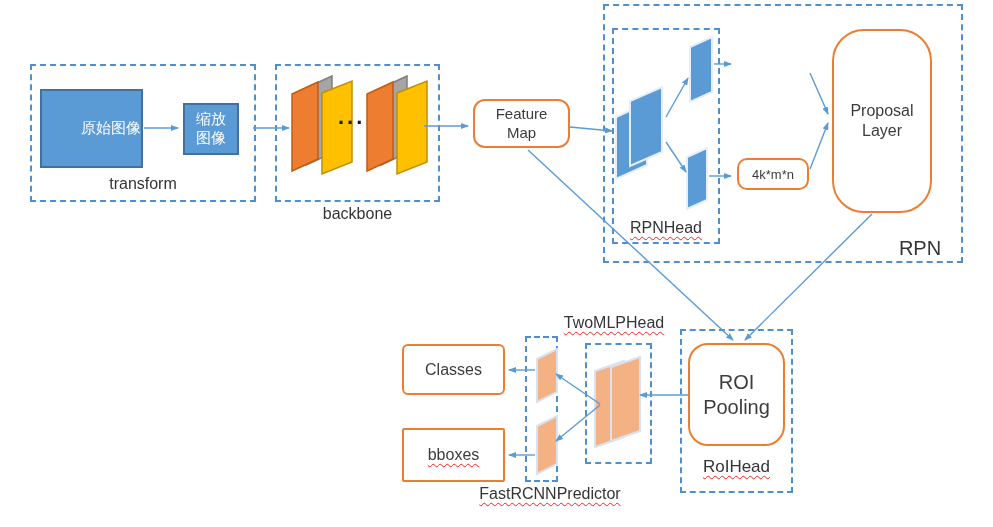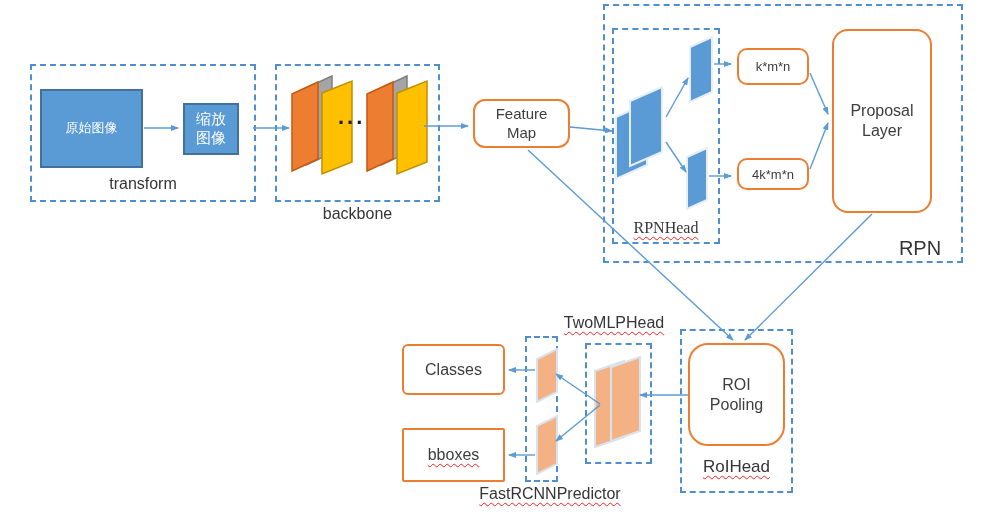--- a/index.html
+++ b/index.html
@@ -85,57 +85,54 @@
     <line x1="810" y1="169" x2="828" y2="123" stroke="#5b9bd5" stroke-width="1.4" marker-end="url(#ah)"></line>
     <line x1="528" y1="150" x2="733" y2="340" stroke="#5b9bd5" stroke-width="1.4" marker-end="url(#ah)"></line>
     <line x1="872" y1="214" x2="745" y2="340" stroke="#5b9bd5" stroke-width="1.4" marker-end="url(#ah)"></line>
     <line x1="688" y1="395" x2="640" y2="395" stroke="#5b9bd5" stroke-width="1.4" marker-end="url(#ah)"></line>
     <line x1="600" y1="404" x2="556" y2="374" stroke="#5b9bd5" stroke-width="1.4" marker-end="url(#ah)"></line>
     <line x1="600" y1="405" x2="556" y2="441" stroke="#5b9bd5" stroke-width="1.4" marker-end="url(#ah)"></line>
     <line x1="535" y1="370" x2="509" y2="370" stroke="#5b9bd5" stroke-width="1.4" marker-end="url(#ah)"></line>
     <line x1="535" y1="455" x2="509" y2="455" stroke="#5b9bd5" stroke-width="1.4" marker-end="url(#ah)"></line>
   </svg>
 
-  <div class="bluebox" style="left:40px;top:89px;width:103px;height:79px;font-size:13px;">
+  <div class="bluebox" style="left:40px;top:89px;width:103px;height:79px;font-size:15px;justify-content:flex-end;">
     <span class="ml">原始图像</span>
   </div>
   <div class="bluebox" style="left:183px;top:103px;width:56px;height:52px;font-size:15px;">
     <span class="ml">缩放
 图像</span>
   </div>
 
   <div class="orangebox" style="left:473px;top:99px;width:97px;height:49px;border-radius:12px;font-size:15px;">
     <span class="ml">Feature
 Map</span>
   </div>
-  <div class="orangebox" style="left:737px;top:48px;width:72px;height:37px;border-radius:10px;font-size:13px;">
-    <span>k*m*n</span>
-  </div>
   <div class="orangebox" style="left:737px;top:158px;width:72px;height:32px;border-radius:10px;font-size:13px;">
     <span>4k*m*n</span>
   </div>
-  <div class="orangebox" style="left:832px;top:29px;width:100px;height:184px;border-radius:16px;font-size:16px;">
+  <div class="orangebox" style="left:832px;top:29px;width:100px;height:184px;border-radius:32px;font-size:16px;">
     <span class="ml">Proposal
 Layer</span>
   </div>
-  <div class="orangebox" style="left:688px;top:343px;width:97px;height:103px;border-radius:20px;font-size:16px;">
+  <div class="orangebox" style="left:688px;top:343px;width:97px;height:103px;border-radius:20px;font-size:20px;">
     <span class="ml">ROI
 Pooling</span>
   </div>
   <div class="orangebox" style="left:402px;top:344px;width:103px;height:51px;border-radius:6px;font-size:16px;">
     <span>Classes</span>
   </div>
   <div class="orangebox" style="left:402px;top:428px;width:103px;height:54px;border-radius:2px;font-size:16px;">
     <span class="misspell">bboxes</span>
   </div>
 
   <div class="lbl" style="left:30px;top:175px;width:226px;font-size:16px;">transform</div>
   <div class="lbl" style="left:275px;top:173px;width:165px;font-size:16px;margin-top:32px;">backbone</div>
   <div class="dots" style="left:338px;top:104px;font-size:22px;">...</div>
-  <div class="lbl" style="left:612px;top:219px;width:108px;font-size:16px;font-family:Liberation Serif, serif;">
+  <div class="lbl" style="left:612px;top:219px;width:108px;font-size:16px;">
     <span class="misspell">RPNHead</span>
   </div>
   <div class="lbl" style="left:885px;top:237px;width:70px;font-size:20px;">RPN</div>
   <div class="lbl" style="left:550px;top:314px;width:128px;font-size:16px;">
     <span class="misspell">TwoMLPHead</span>
   </div>
   <div class="lbl" style="left:680px;top:457px;width:113px;font-size:17px;">
     <span class="misspell">RoIHead</span>
   </div>
   <div class="lbl" style="left:452px;top:485px;width:196px;font-size:16px;">

